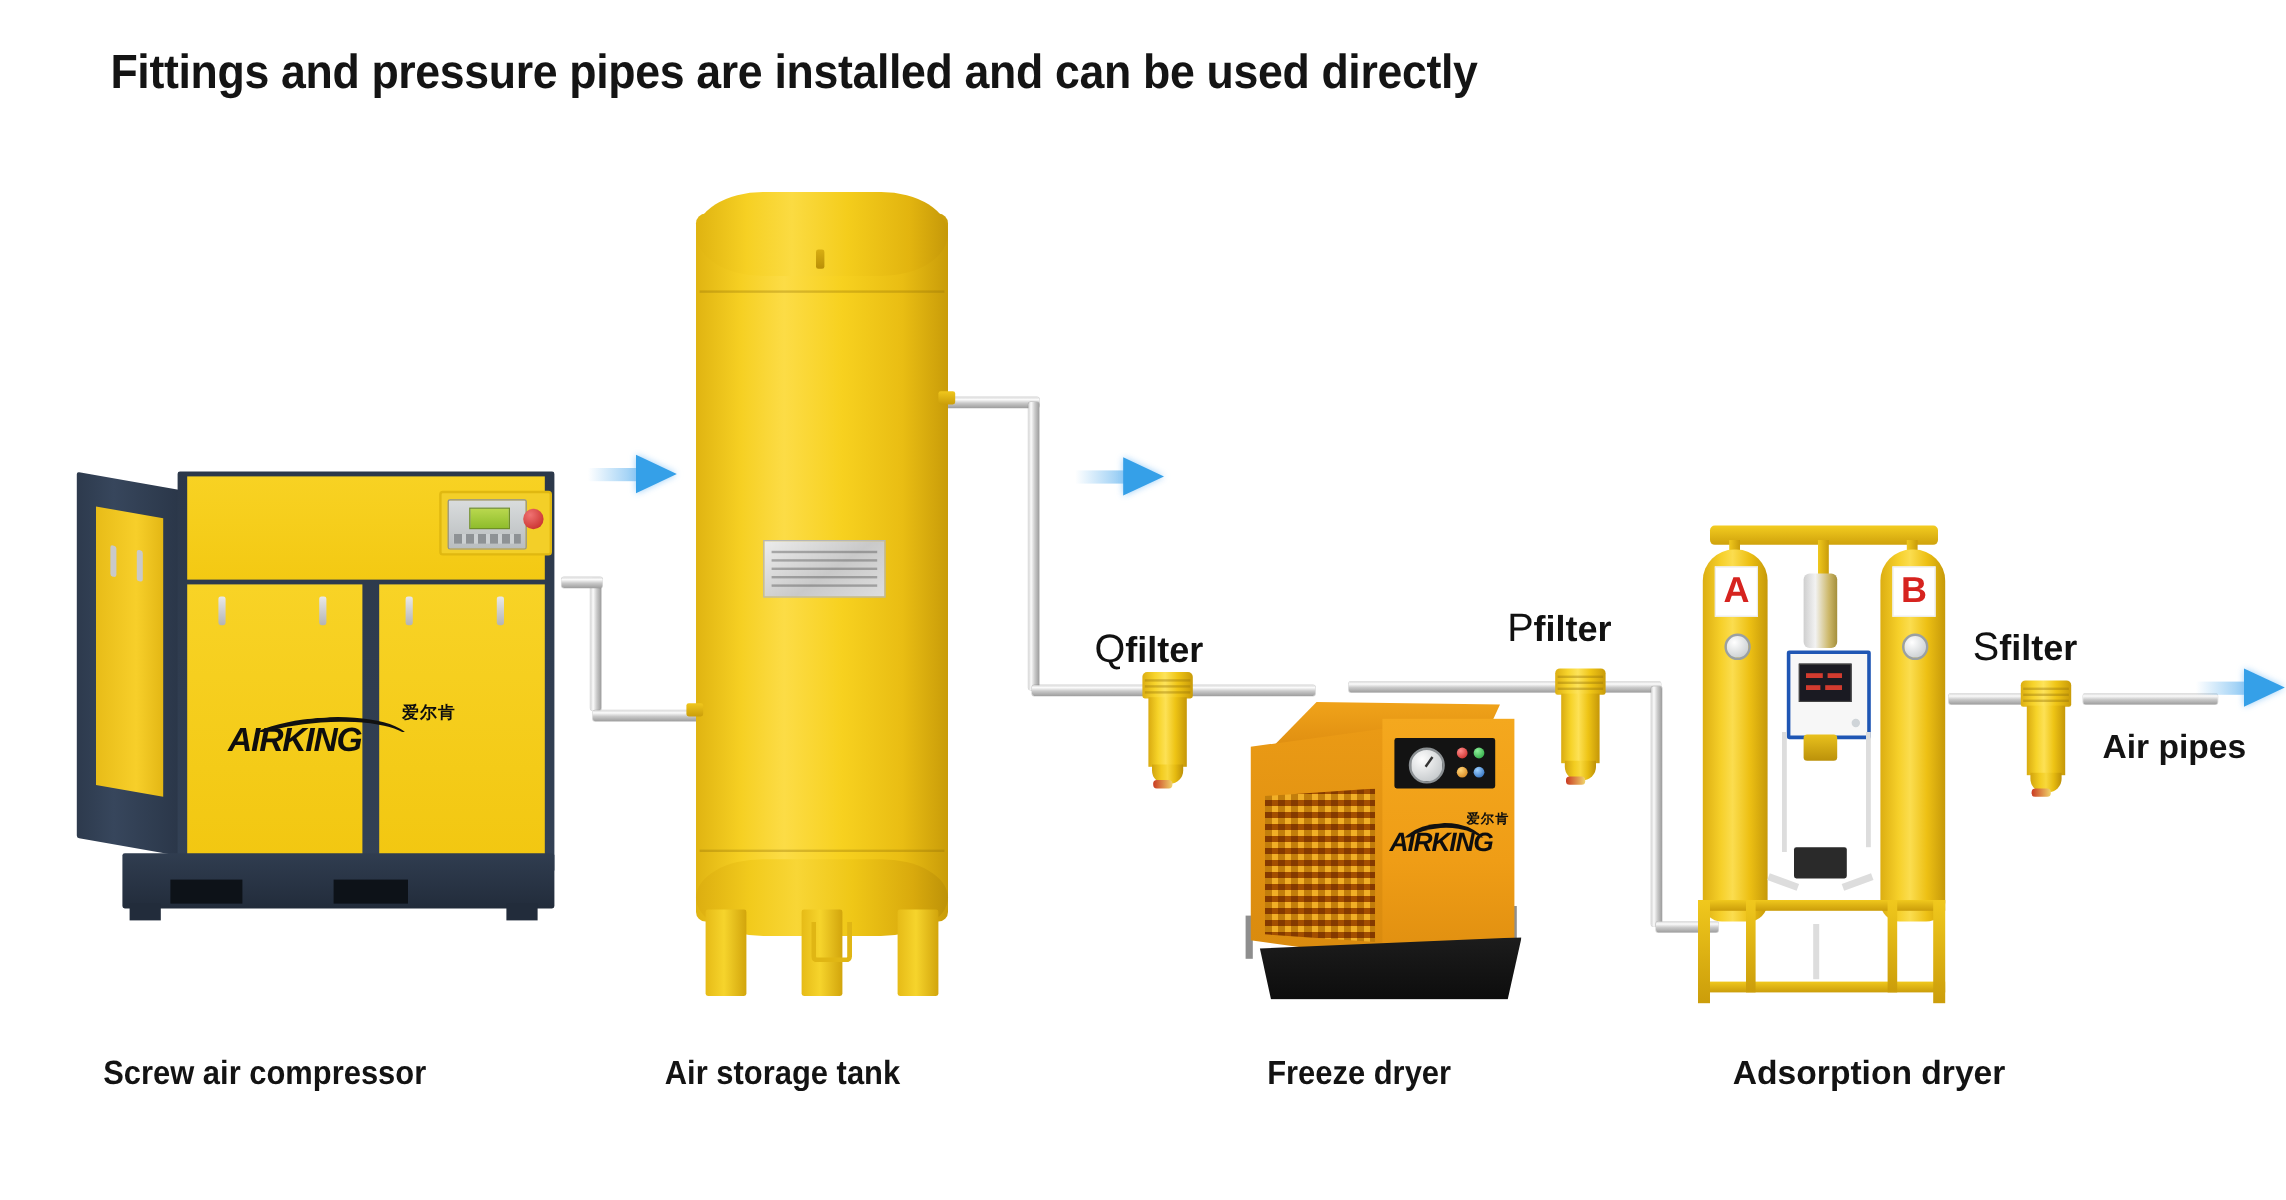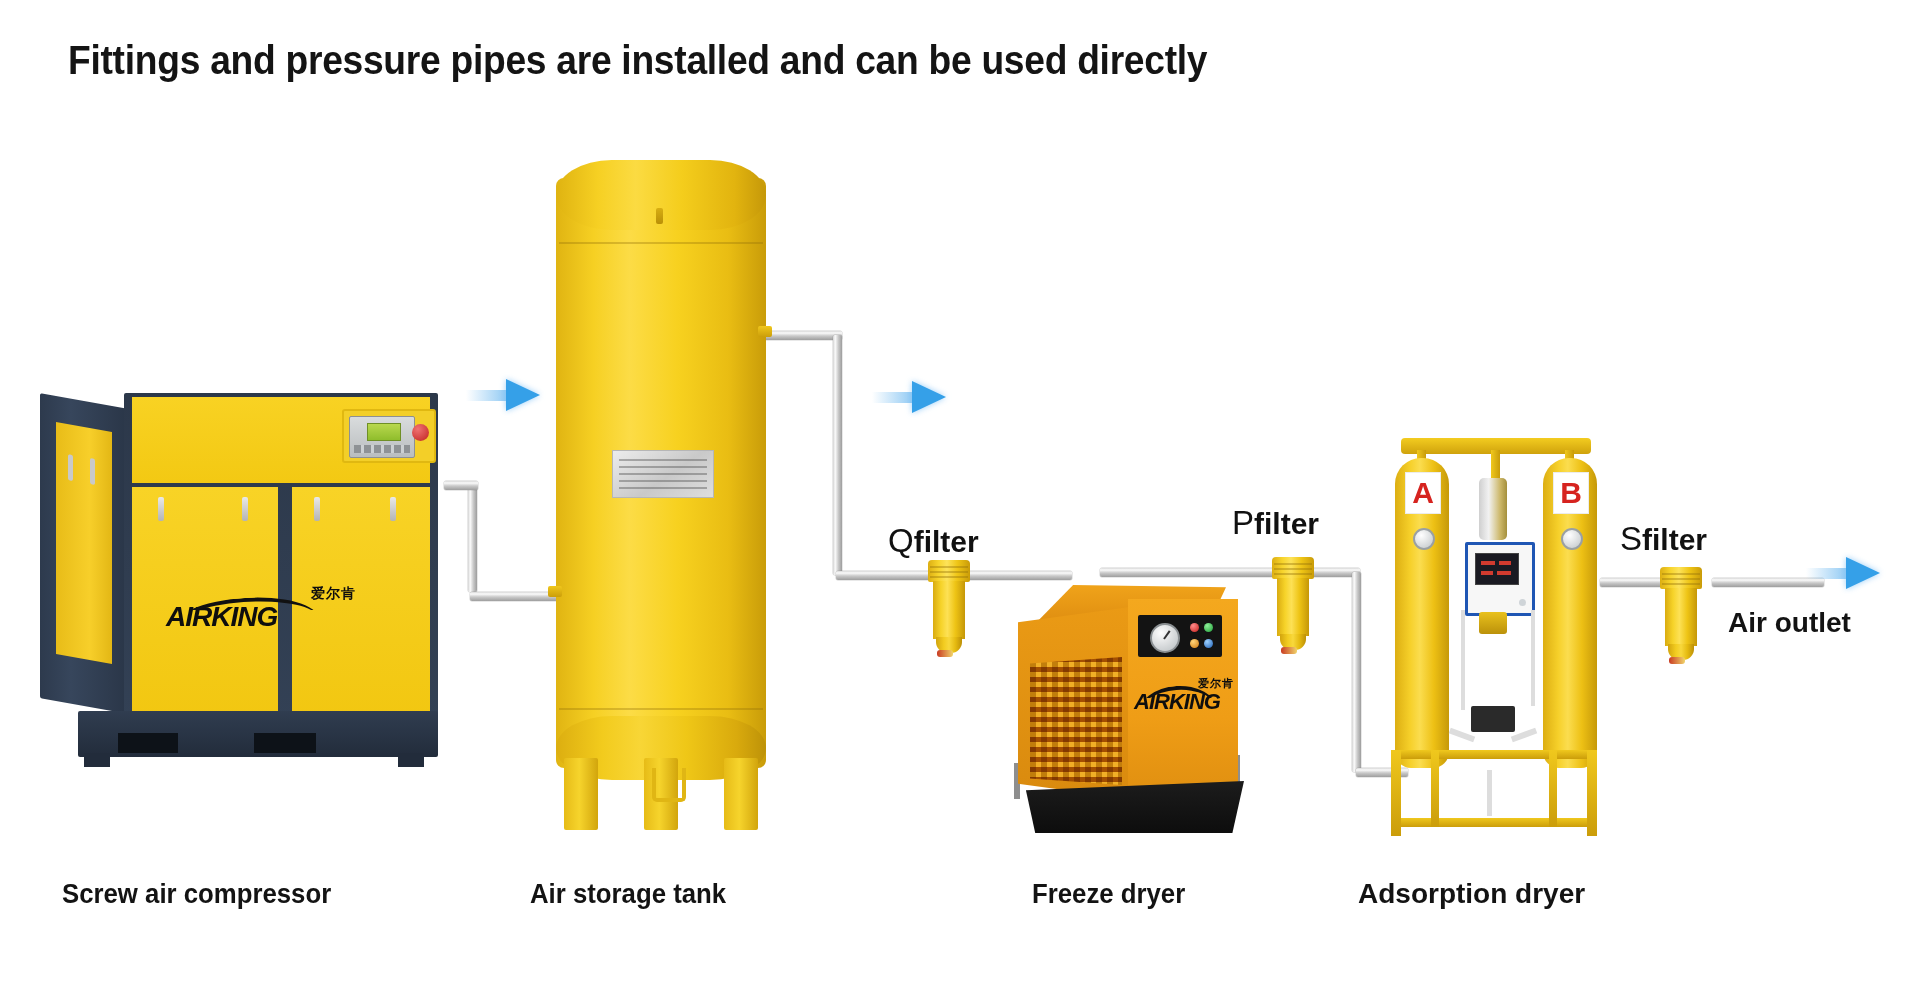--- a/index.html
+++ b/index.html
@@ -1,19 +1,19 @@
 <!DOCTYPE html>
 <html><head>
 <meta charset="utf-8">
 <title>Compressed Air System Diagram</title>
 <style>
   html,body{margin:0;padding:0;background:#ffffff;}
   body{width:1905px;height:1000px;overflow:hidden;
        font-family:"Liberation Sans","DejaVu Sans",sans-serif;}
-  .stage{position:relative;width:1630px;height:1000px;background:#fff;}
+  .stage{position:relative;width:1630px;height:1000px;background:#fff;margin-left:24px;}
 
   
   .title{position:absolute;left:68px;top:38px;font-size:40px;font-weight:700;
          color:#141414;letter-spacing:-0.3px;white-space:nowrap;
          font-family:"Liberation Sans","DejaVu Sans",sans-serif;
          transform:scaleX(0.93);transform-origin:left center;}
 
   
   .pipe-h{position:absolute;background:linear-gradient(to bottom,#d8d8d8 0%,#fbfbfb 22%,#c9c9c9 55%,#9e9e9e 100%);
           border-radius:2px;box-shadow:0 0 0 .5px rgba(120,120,120,.35);}
@@ -369,35 +369,35 @@
       <span class="bar" style="left:0;top:0;width:206px;height:9px;"></span>
       <span class="bar" style="left:0;top:68px;width:206px;height:9px;"></span>
       <span class="bar" style="left:0;top:0;width:10px;height:86px;"></span>
       <span class="bar" style="left:196px;top:0;width:10px;height:86px;"></span>
       <span class="bar" style="left:40px;top:0;width:8px;height:77px;"></span>
       <span class="bar" style="left:158px;top:0;width:8px;height:77px;"></span>
       <span class="ad-pipe" style="left:96px;top:20px;width:5px;height:46px;"></span>
     </div>
   </div>
 
-  <div class="caption wide" style="left:1358px;top:878px;">Adsorption dryer</div>
+  <div class="caption wide" style="left:1420px;top:878px;">Adsorption dryer</div>
 
   <div class="filter-label" style="left:1620px;top:520px;">
     <span class="pfx">S</span><span class="sfx">filter</span>
   </div>
   <div class="filter" style="left:1660px;top:567px;">
     <div class="f-cap">
         <i style="top:6px;"></i>
         <i style="top:11px;"></i>
         <i style="top:16px;"></i>
       </div>
     <div class="f-body"></div>
     <div class="f-bowl"></div>
     <div class="f-drain"></div>
   </div>
 
   <div class="arrow" style="left:1806px;top:556px;">
     <span class="tail"></span>
     <span class="head"></span>
   </div>
-  <div class="caption wide" style="left:1728px;top:607px;font-weight:700;">Air outlet</div>
+  <div class="caption wide" style="left:1728px;top:607px;font-weight:700;">Air pipes</div>
 
 </div>
 
 </body></html>

